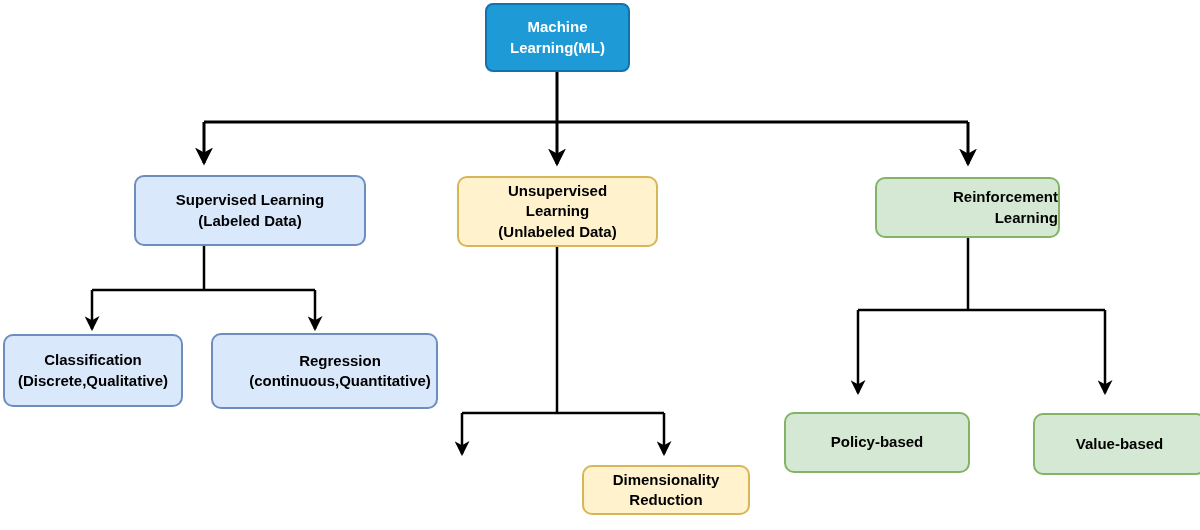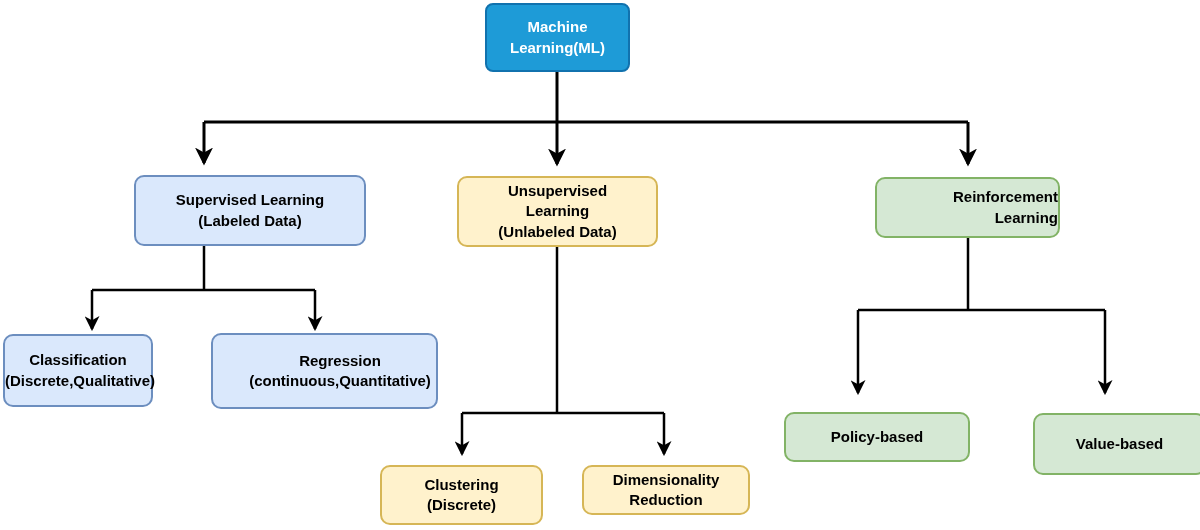--- a/index.html
+++ b/index.html
@@ -59,25 +59,25 @@
     border-radius: 10px;
   }
   .node-green {
     background: #d5e8d4;
     border: 2px solid #82b366;
     border-radius: 10px;
   }
   .node-supervised      { left: 102px;  top: 175px; width: 232px; height: 71px; margin-left: 32px; }
   .node-unsupervised    { left: 457px;  top: 176px; width: 201px; height: 71px; }
   .node-reinforcement   { left: 875px;  top: 177px; width: 185px; height: 61px; text-align: right; }
-  .node-classification  { left: 3px;    top: 334px; width: 150px; height: 73px; }
+  .node-classification  { left: 3px;    top: 334px; width: 180px; height: 73px; }
   .node-regression      { left: 211px;  top: 333px; width: 227px; height: 76px; padding-left: 31px; }
   .node-clustering      { left: 380px;  top: 465px; width: 163px; height: 60px; }
   .node-dimensionality  { left: 582px;  top: 465px; width: 168px; height: 50px; }
-  .node-policy          { left: 784px;  top: 412px; width: 186px; height: 50px; }
+  .node-policy          { left: 784px;  top: 412px; width: 186px; height: 61px; }
   .node-value           { left: 1033px; top: 413px; width: 173px; height: 62px; }
 </style>
 </head>
 <body>
 
 <div class="canvas">
 
   <svg class="edges-layer" width="1200" height="530" viewBox="0 0 1200 530" xmlns="http://www.w3.org/2000/svg">
     <defs>
       <marker id="arrow" viewBox="0 0 10 10" refX="8.6" refY="5" markerWidth="6" markerHeight="6" orient="auto-start-reverse" markerUnits="strokeWidth">
@@ -139,24 +139,20 @@
   <div class="node node-blue node-classification">
     <span class="node-label">Classification
 (Discrete,Qualitative)</span>
   </div>
 
   <div class="node node-blue node-regression">
     <span class="node-label">Regression
 (continuous,Quantitative)</span>
   </div>
 
-  <div class="node node-yellow node-clustering">
-    <span class="node-label">Clustering
-(Discrete)</span>
-  </div>
 
   <div class="node node-yellow node-dimensionality">
     <span class="node-label">Dimensionality
 Reduction</span>
   </div>
 
   <div class="node node-green node-policy">
     <span class="node-label">Policy-based</span>
   </div>
 

